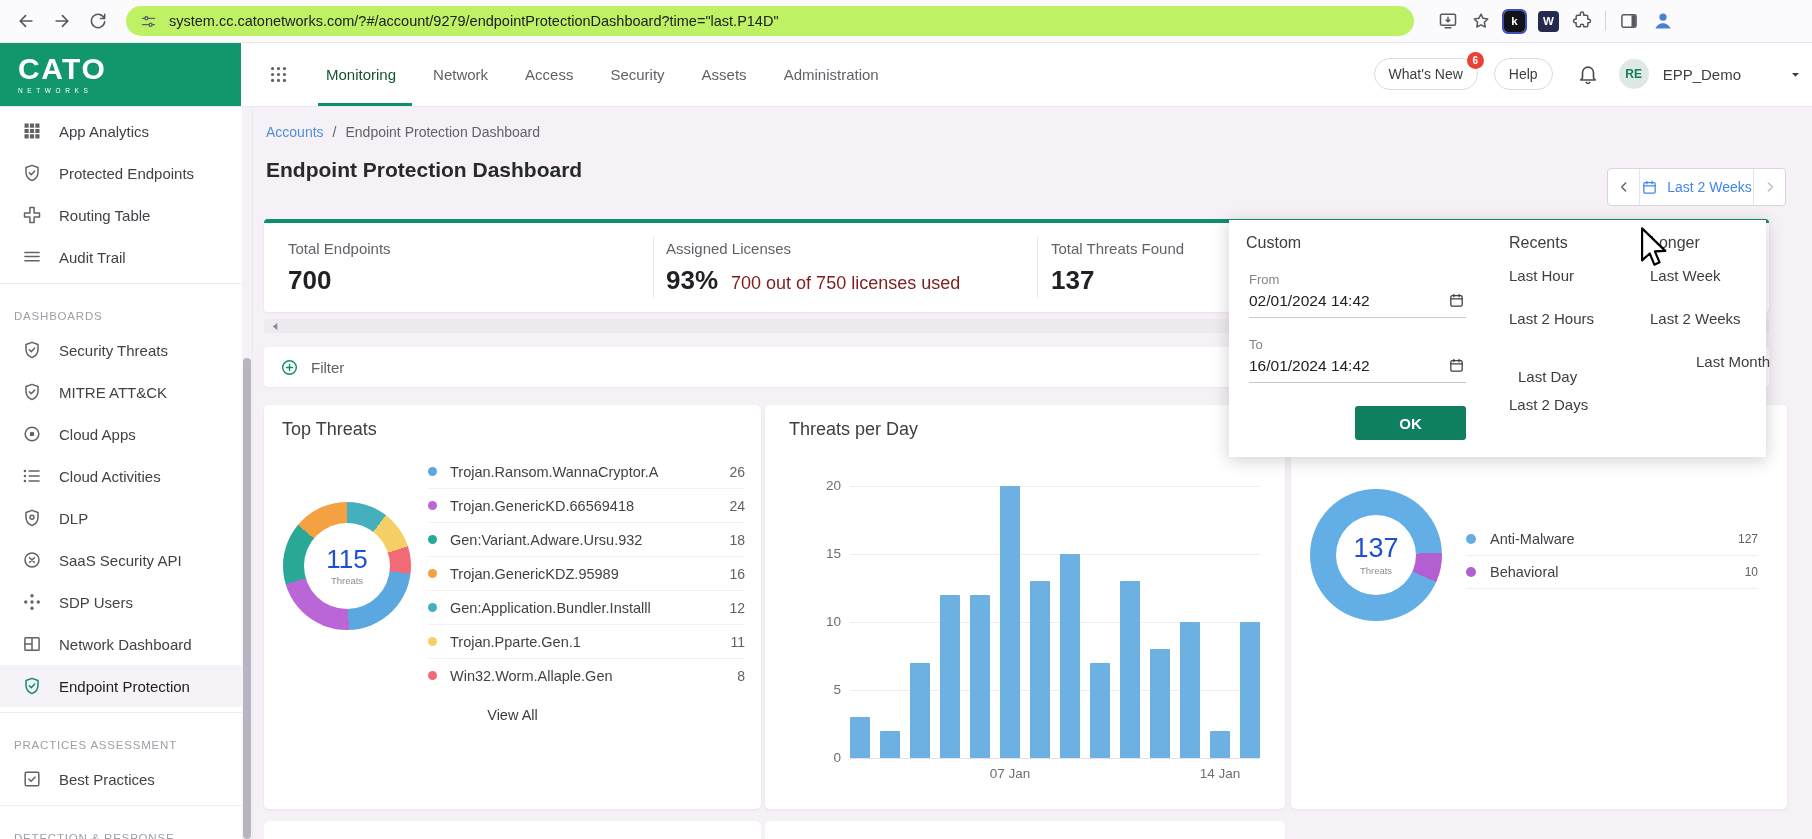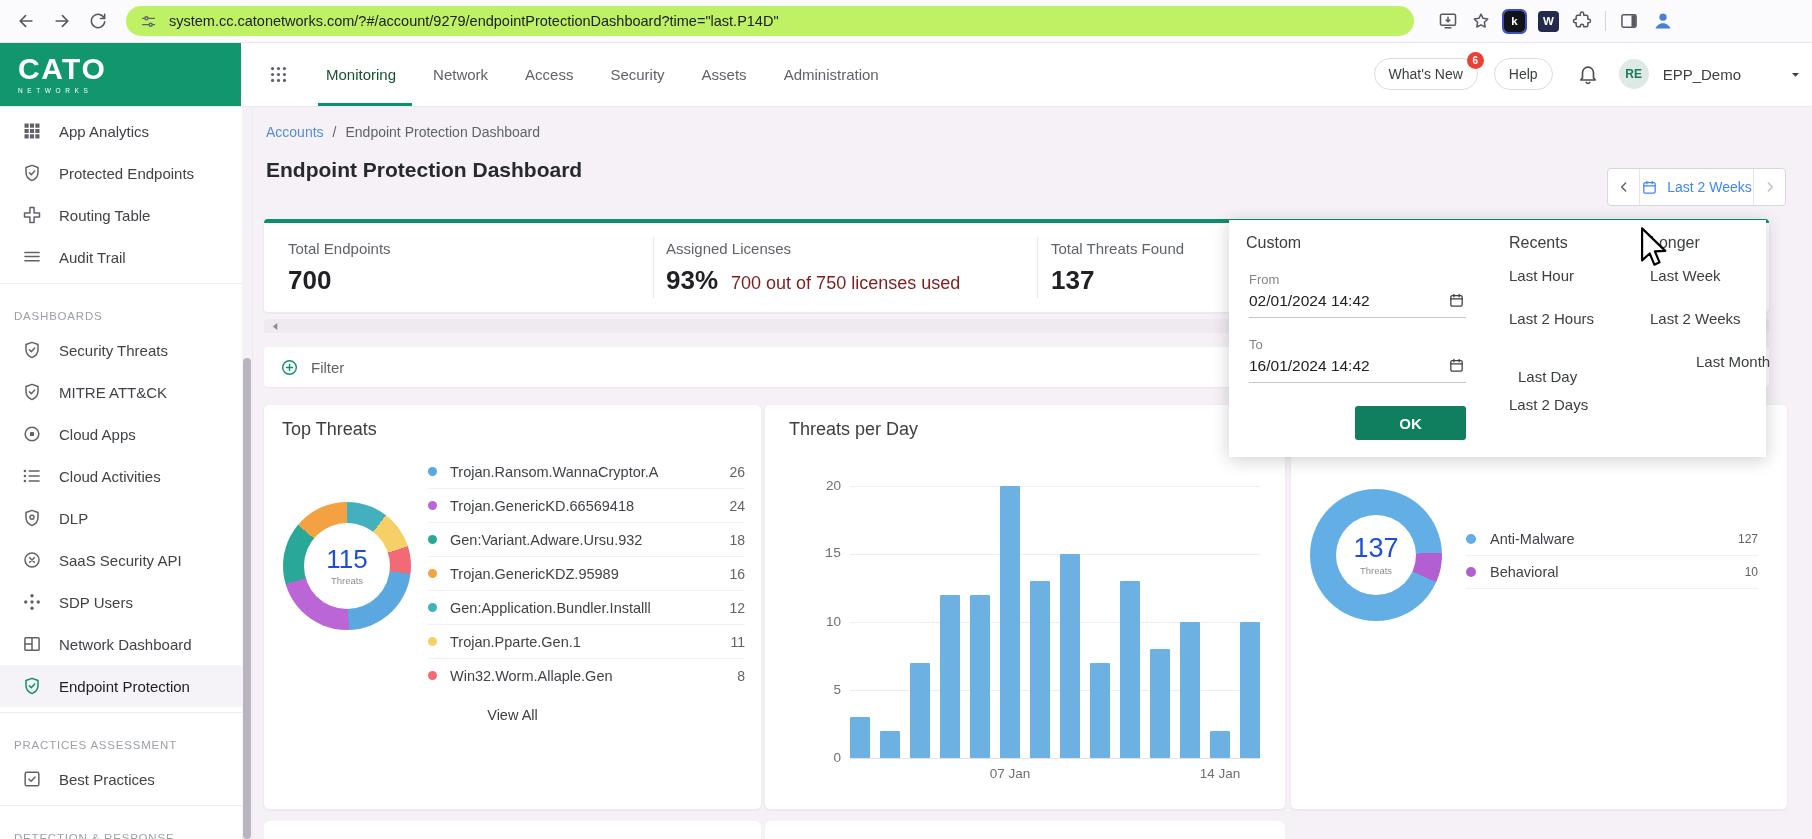--- a/index.html
+++ b/index.html
@@ -540,21 +540,21 @@
       </div>
     <div id="view-all">View All</div>
   </section>
 
   <section class="card" id="card-threats-day">
     <div class="card-title" style="left:24px">Threats per Day</div>
     <div id="tpd-yticks">
         <div class="ytick" style="top: 345px;">0</div>
         <div class="ytick" style="top: 277px;">5</div>
         <div class="ytick" style="top: 209px;">10</div>
-        <div class="ytick" style="top: 141px; font-family: Liberation Mono, monospace;">15</div>
+        <div class="ytick" style="top: 141px;">15</div>
         <div class="ytick" style="top: 73px;">20</div>
       </div>
     <div id="tpd-plot">
       <div id="tpd-grid">
           <div class="gridline" style="top: 204px;"></div>
           <div class="gridline" style="top: 136px;"></div>
           <div class="gridline" style="top: 68px;"></div>
           <div class="gridline" style="top: 0px;"></div>
         </div>
       <div id="tpd-bars">

